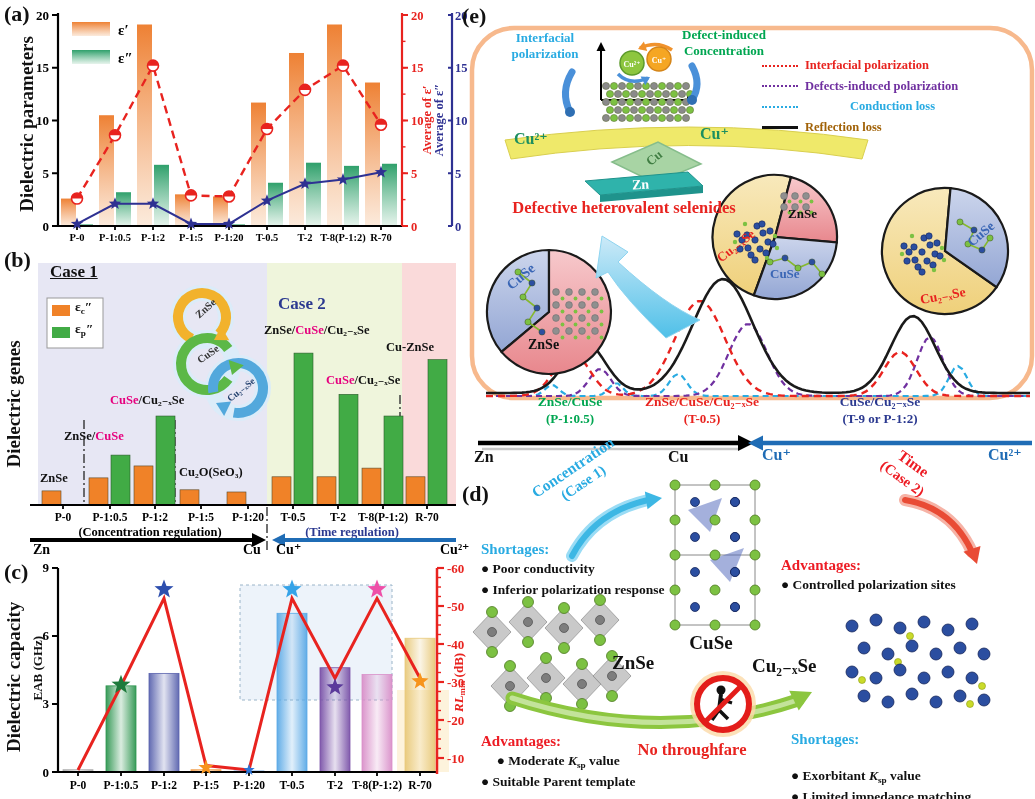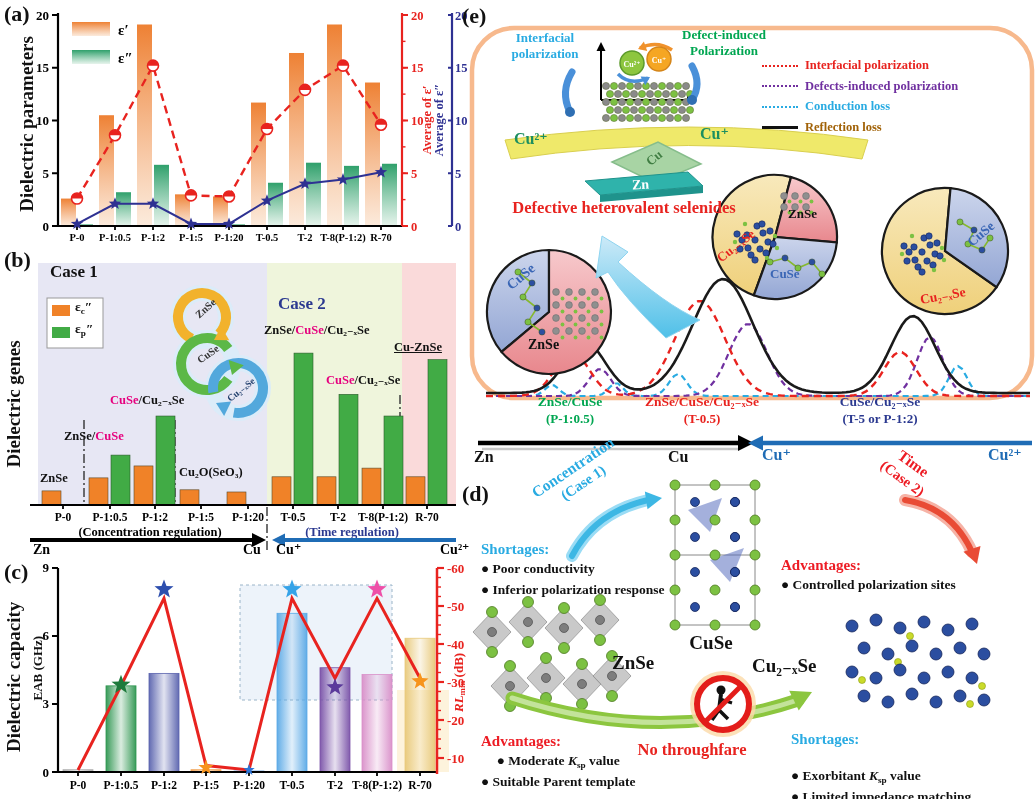--- a/index.html
+++ b/index.html
@@ -671,52 +671,52 @@
     <path d="M335.0,123.2L337.2,129.1L343.6,129.4L338.6,133.4L340.3,139.5L335.0,136.0L329.7,139.5L331.4,133.4L326.4,129.4L332.8,129.1Z" fill="#5b3a9b"></path>
     <path d="M377.0,24.4L379.5,31.0L386.5,31.3L381.0,35.7L382.9,42.5L377.0,38.6L371.1,42.5L373.0,35.7L367.5,31.3L374.5,31.0Z" fill="#ee4fa8"></path>
     <path d="M420.0,117.2L422.2,123.1L428.6,123.4L423.6,127.4L425.3,133.5L420.0,130.0L414.7,133.5L416.4,127.4L411.4,123.4L417.8,123.1Z" fill="#f7941d"></path>
   </svg>
 
 <div class="t" style="left:4px;top:0;font-size:22px;">(a)</div>
 <div class="t rot ctr" style="left:-88px;top:112px;width:230px;font-size:19px;">Dielectric parameters</div>
 
 <div class="t" style="left:4px;top:246px;font-size:22px;">(b)</div>
 <div class="t rot ctr" style="left:-96px;top:392px;width:220px;font-size:19px;">Dielectric genes</div>
-<div class="t" style="left:50px;top:261px;font-size:17px;">Case 1</div>
+<div class="t" style="left:50px;top:261px;font-size:17px;text-decoration:underline;">Case 1</div>
 <div class="t" style="left:278px;top:274px;font-size:17px;color:#2b3990;margin-top:19px;">Case 2</div>
 <div class="t" style="left:75px;top:299px;font-size:13.5px;"><span>ε</span><span class="sub">c</span><span>″</span></div>
 <div class="t" style="left:75px;top:321px;font-size:13.5px;"><span>ε</span><span class="sub">p</span><span>″</span></div>
 <div class="t" style="left:40px;top:471px;font-size:12.5px;"><span>ZnSe</span></div>
 <div class="t" style="left:64px;top:429px;font-size:12.5px;"><span>ZnSe/</span><span style="color: rgb(230, 0, 126);">CuSe</span></div>
 <div class="t" style="left:110px;top:393px;font-size:12.5px;"><span style="color: rgb(230, 0, 126);">CuSe</span><span>/Cu₂₋ₓSe</span></div>
 <div class="t" style="left:179px;top:465px;font-size:12.5px;"><span>Cu₂O(SeO₃)</span></div>
 <div class="t" style="left:264px;top:323px;font-size:12.5px;"><span>ZnSe/</span><span style="color: rgb(230, 0, 126);">CuSe</span><span>/Cu₂₋ₓSe</span></div>
 <div class="t" style="left:326px;top:373px;font-size:12.5px;"><span style="color: rgb(230, 0, 126);">CuSe</span><span>/Cu₂₋ₓSe</span></div>
-<div class="t" style="left:394px;top:340px;font-size:12.5px;text-decoration:underline;"><span>Cu-ZnSe</span></div>
+<div class="t" style="left:386px;top:340px;font-size:12.5px;"><span>Cu-ZnSe</span></div>
 
 <div class="t" style="left:4px;top:558px;font-size:22px;">(c)</div>
 <div class="t rot ctr" style="left:-96px;top:665px;width:220px;font-size:19px;">Dielectric capacity</div>
 <div class="t rot ctr" style="left:-18px;top:660px;width:112px;font-size:13px;">EAB (GHz)</div>
 <div class="t" style="left:451px;top:712px;width:120px;transform:rotate(-90deg);transform-origin:left top;font-size:13px;color:#e8231f;"><span class="it">RL</span><span class="sub">min</span><span> (dB)</span></div>
 
 <div class="t" style="left:462px;top:2px;font-size:22px;">(e)</div>
 <div class="t ctr" style="left:492px;top:30px;width:106px;white-space:normal;font-size:13px;color:#29abe2;">Interfacial polarization</div>
-<div class="t ctr" style="left:666px;top:27px;width:116px;white-space:normal;font-size:13px;color:#00a651;">Defect-induced Polarization</div>
+<div class="t ctr" style="left:666px;top:27px;width:116px;white-space:normal;font-size:13px;color:#00a651;">Defect-induced Concentration</div>
 <div id="elegend" class="t" style="left:762px;top:58px;font-size:12.5px;">
     <div class="legrow">
       <span class="legdash" style="border-top: 2.5px dotted rgb(232, 35, 31);"></span>
       <span style="color: rgb(232, 35, 31);">Interfacial polarization</span>
     </div>
     <div class="legrow">
       <span class="legdash" style="border-top: 2.5px dotted rgb(112, 48, 160);"></span>
       <span style="color: rgb(112, 48, 160);">Defects-induced polarization</span>
     </div>
     <div class="legrow">
       <span class="legdash" style="border-top: 2.5px dotted rgb(41, 171, 226);"></span>
-      <span style="color: rgb(41, 171, 226);">Conduction loss</span>
+      <span style="color: rgb(41, 171, 226); margin-left: 45px;">Conduction loss</span>
     </div>
     <div class="legrow">
       <span class="legdash" style="border-top: 3px solid rgb(17, 17, 17);"></span>
       <span style="color: #a16207;">Reflection loss</span>
     </div>
   </div>
 <div class="t" style="left:514px;top:129px;font-size:16px;color:#1c8f60;">Cu²⁺</div>
 <div class="t" style="left:700px;top:124px;font-size:16px;color:#1c8f60;">Cu⁺</div>
 <div class="t" style="left:646px;top:150px;font-size:13px;color:#3f7d42;transform:rotate(-38deg);">Cu</div>
 <div class="t" style="left:632px;top:176px;font-size:14px;color:#fff;transform:rotate(-3deg);">Zn</div>
@@ -733,21 +733,21 @@
 <div class="t ctr" style="left:500px;top:394px;width:140px;">
   <div style="font-size:13.5px;color:#00a651;">ZnSe/CuSe</div>
   <div style="font-size:13px;color:#00a651;">(P-1:0.5)</div>
 </div>
 <div class="t ctr" style="left:620px;top:394px;width:164px;">
   <div style="font-size:13.5px;color:#e8231f;">ZnSe/CuSe/Cu₂₋ₓSe</div>
   <div style="font-size:13px;color:#e8231f;">(T-0.5)</div>
 </div>
 <div class="t ctr" style="left:798px;top:394px;width:164px;">
   <div style="font-size:13.5px;color:#2b3990;">CuSe/Cu₂₋ₓSe</div>
-  <div style="font-size:13px;color:#2b3990;">(T-5 or P-1:2)</div>
+  <div style="font-size:13px;color:#2b3990;">(T-9 or P-1:2)</div>
 </div>
 <div class="t" style="left:474px;top:447px;font-size:16px;">Zn</div>
 <div class="t" style="left:668px;top:447px;font-size:16px;">Cu</div>
 <div class="t" style="left:762px;top:445px;font-size:16px;color:#1f6cb5;">Cu⁺</div>
 <div class="t" style="left:988px;top:445px;font-size:16px;color:#1f6cb5;">Cu²⁺</div>
 
 <div class="t" style="left:462px;top:480px;font-size:22px;">(d)</div>
 <div class="t ctr" style="left:503px;top:456px;width:150px;transform:rotate(-34deg);color:#29abe2;">
   <div style="font-size:15.5px;">Concentration</div>
   <div style="font-size:14.5px;">(Case 1)</div>

